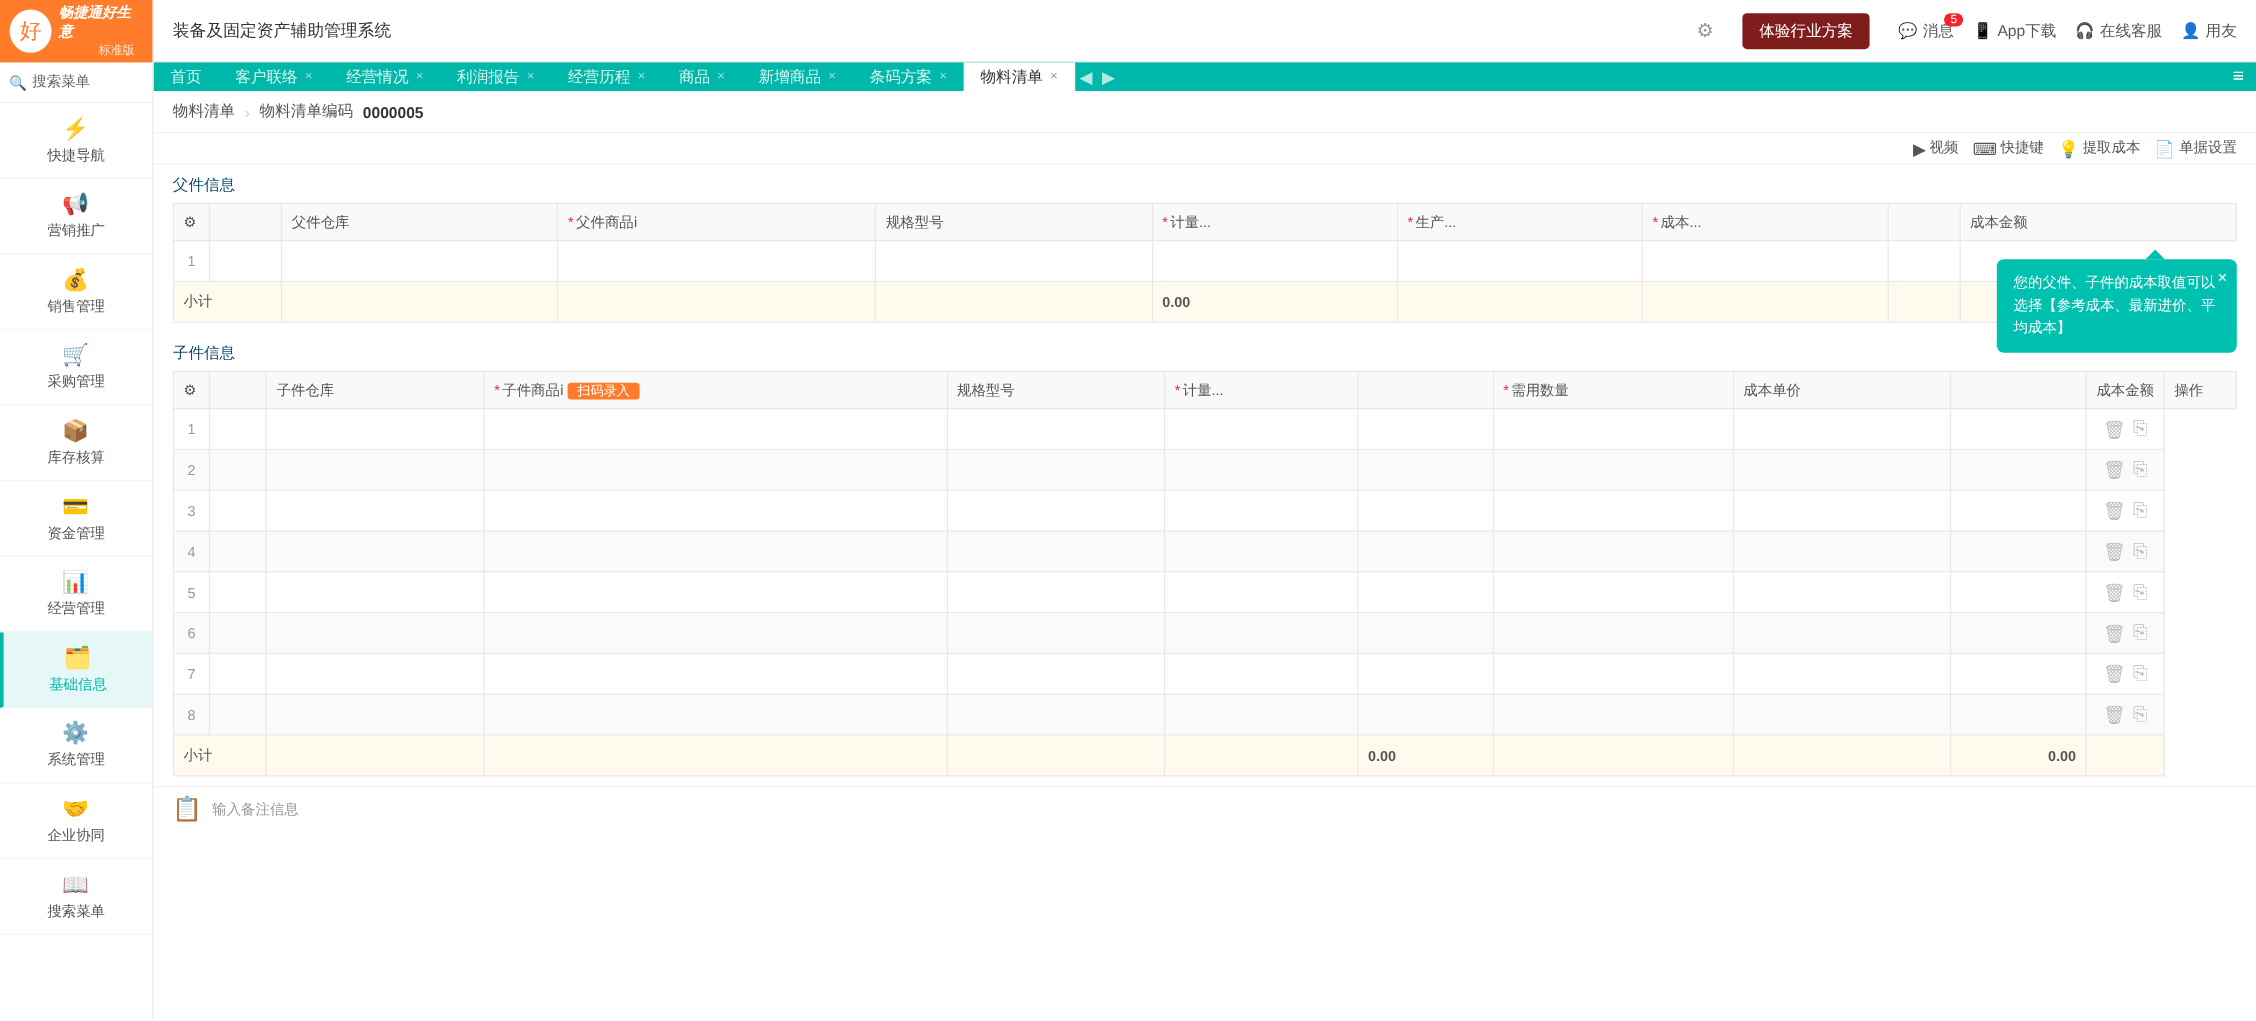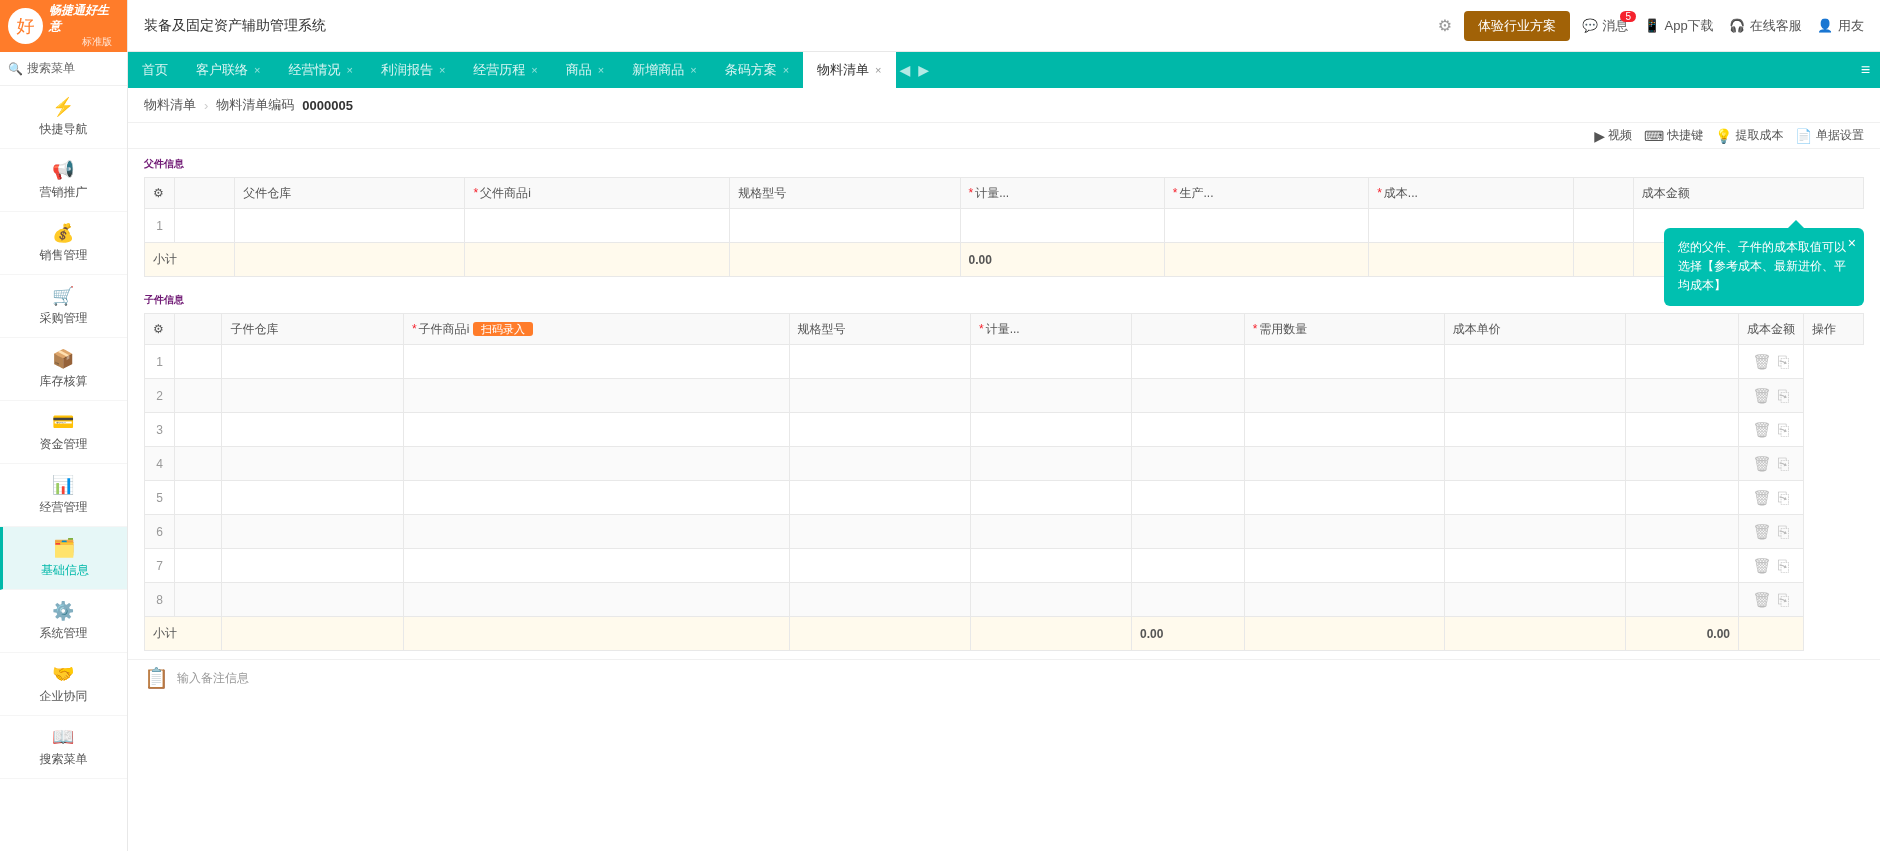--- a/index.html
+++ b/index.html
@@ -52,48 +52,48 @@
 
     
     .main { flex: 1; display: flex; flex-direction: column; overflow: hidden; }
 
     
     .topbar {
       height: 52px;
       background: #fff;
       display: flex; align-items: center;
       padding: 0 16px;
-      gap: 12px;
+      gap: 24px;
       border-bottom: 1px solid #e8e8e8;
     }
     .topbar-system-name { font-size: 14px; color: #333; flex: 1; }
     .topbar-gear { color: #999; cursor: pointer; font-size: 16px; }
     .topbar-trial-btn {
-      background: #a16207;
+      background: #7f1d1d;
       color: #fff;
       border: none;
       border-radius: 4px;
       padding: 6px 14px;
       font-size: 13px;
       cursor: pointer;
     }
     .topbar-right { display: flex; align-items: center; gap: 16px; margin-left: auto; }
     .topbar-icon-item { display: flex; align-items: center; gap: 4px; font-size: 13px; color: #555; cursor: pointer; position: relative; }
     .topbar-badge {
       position: absolute; top: -6px; right: -8px;
       background: #f5222d; color: #fff; border-radius: 10px;
       font-size: 10px; padding: 0 4px; min-width: 16px; text-align: center;
     }
 
     
     .nav-tabs {
       background: #00b8a9;
       display: flex; align-items: center;
       padding: 0;
-      height: 36px;
+      height: 24px;
       overflow: hidden;
     }
     .nav-tab {
       padding: 0 14px;
       height: 42px;
       display: flex; align-items: center; gap: 4px;
       color: rgba(255,255,255,0.85);
       cursor: pointer;
       font-size: 13px;
       white-space: nowrap;
@@ -132,21 +132,21 @@
     }
     .action-btn {
       display: flex; align-items: center; gap: 3px;
       font-size: 12px; color: #555; cursor: pointer;
     }
     .action-btn .icon { font-size: 14px; }
 
     
     .section { padding: 0 16px 8px; }
     .section-title {
-      font-size: 10px; font-weight: bold; color: #701a75;
+      font-size: 13px; font-weight: normal; color: #0c4a6e;
       padding: 8px 0 6px;
     }
 
     
     .data-table {
       width: 100%;
       border-collapse: collapse;
       font-size: 12px;
     }
     .data-table th {

